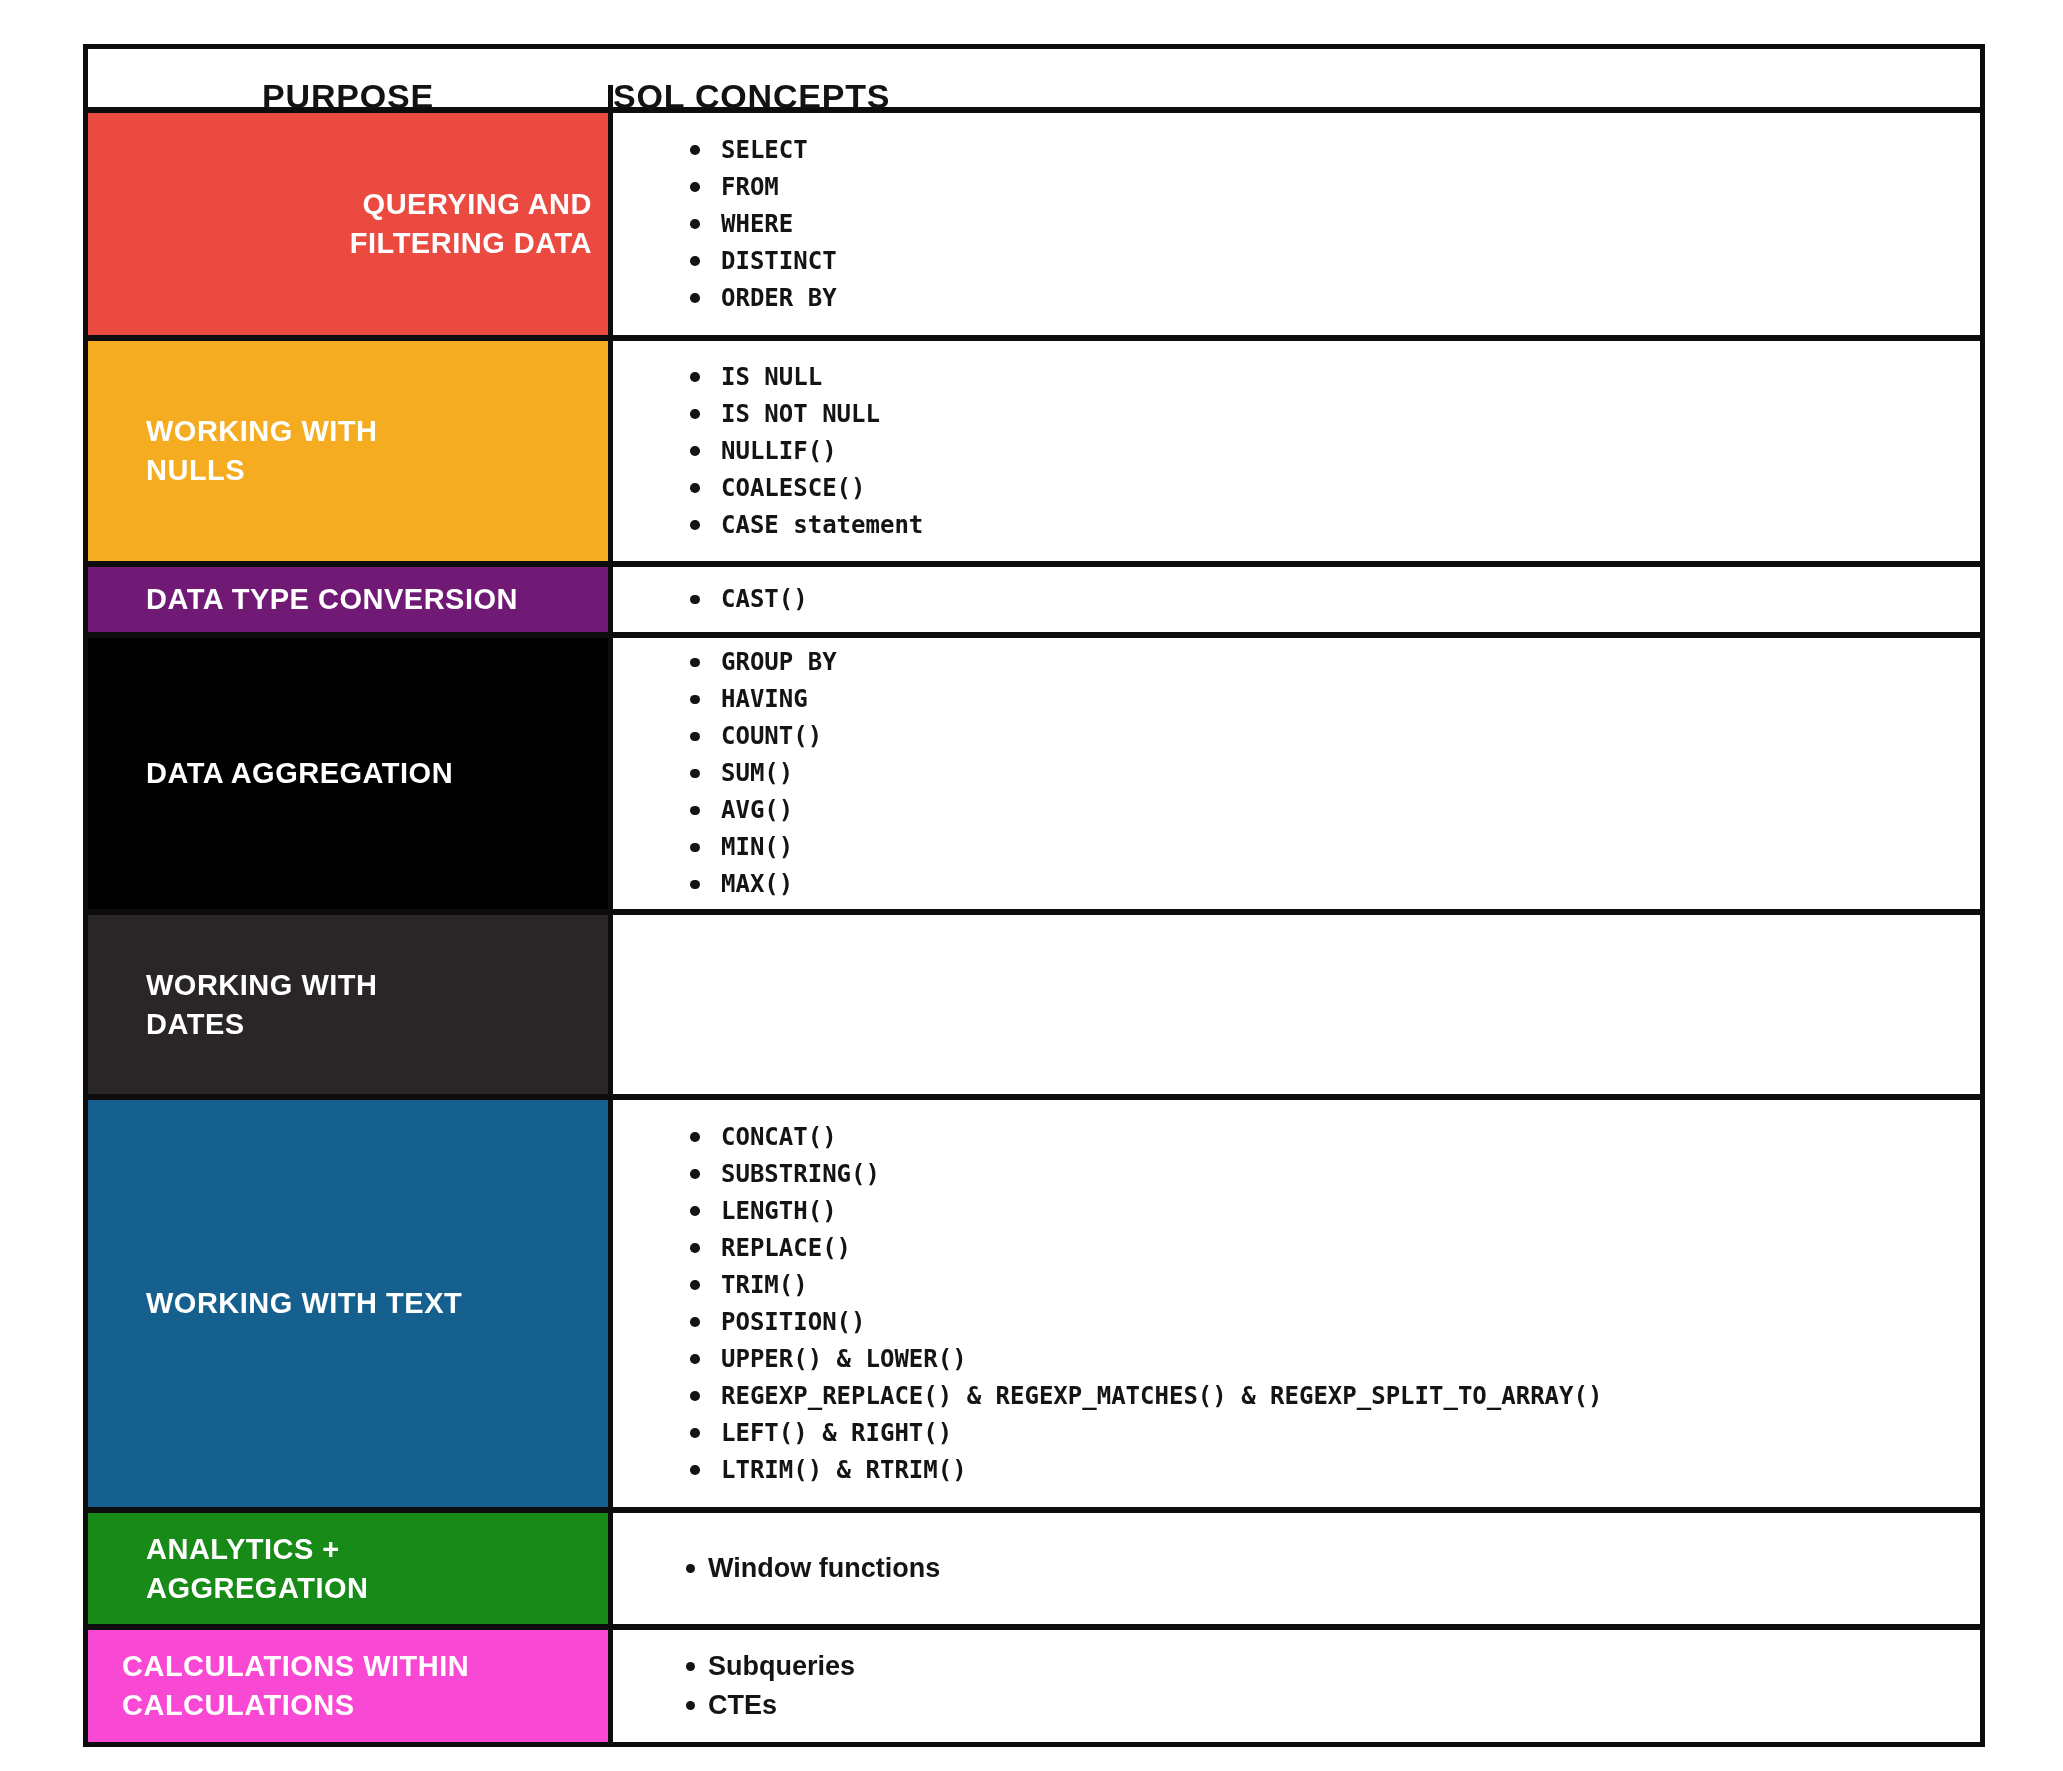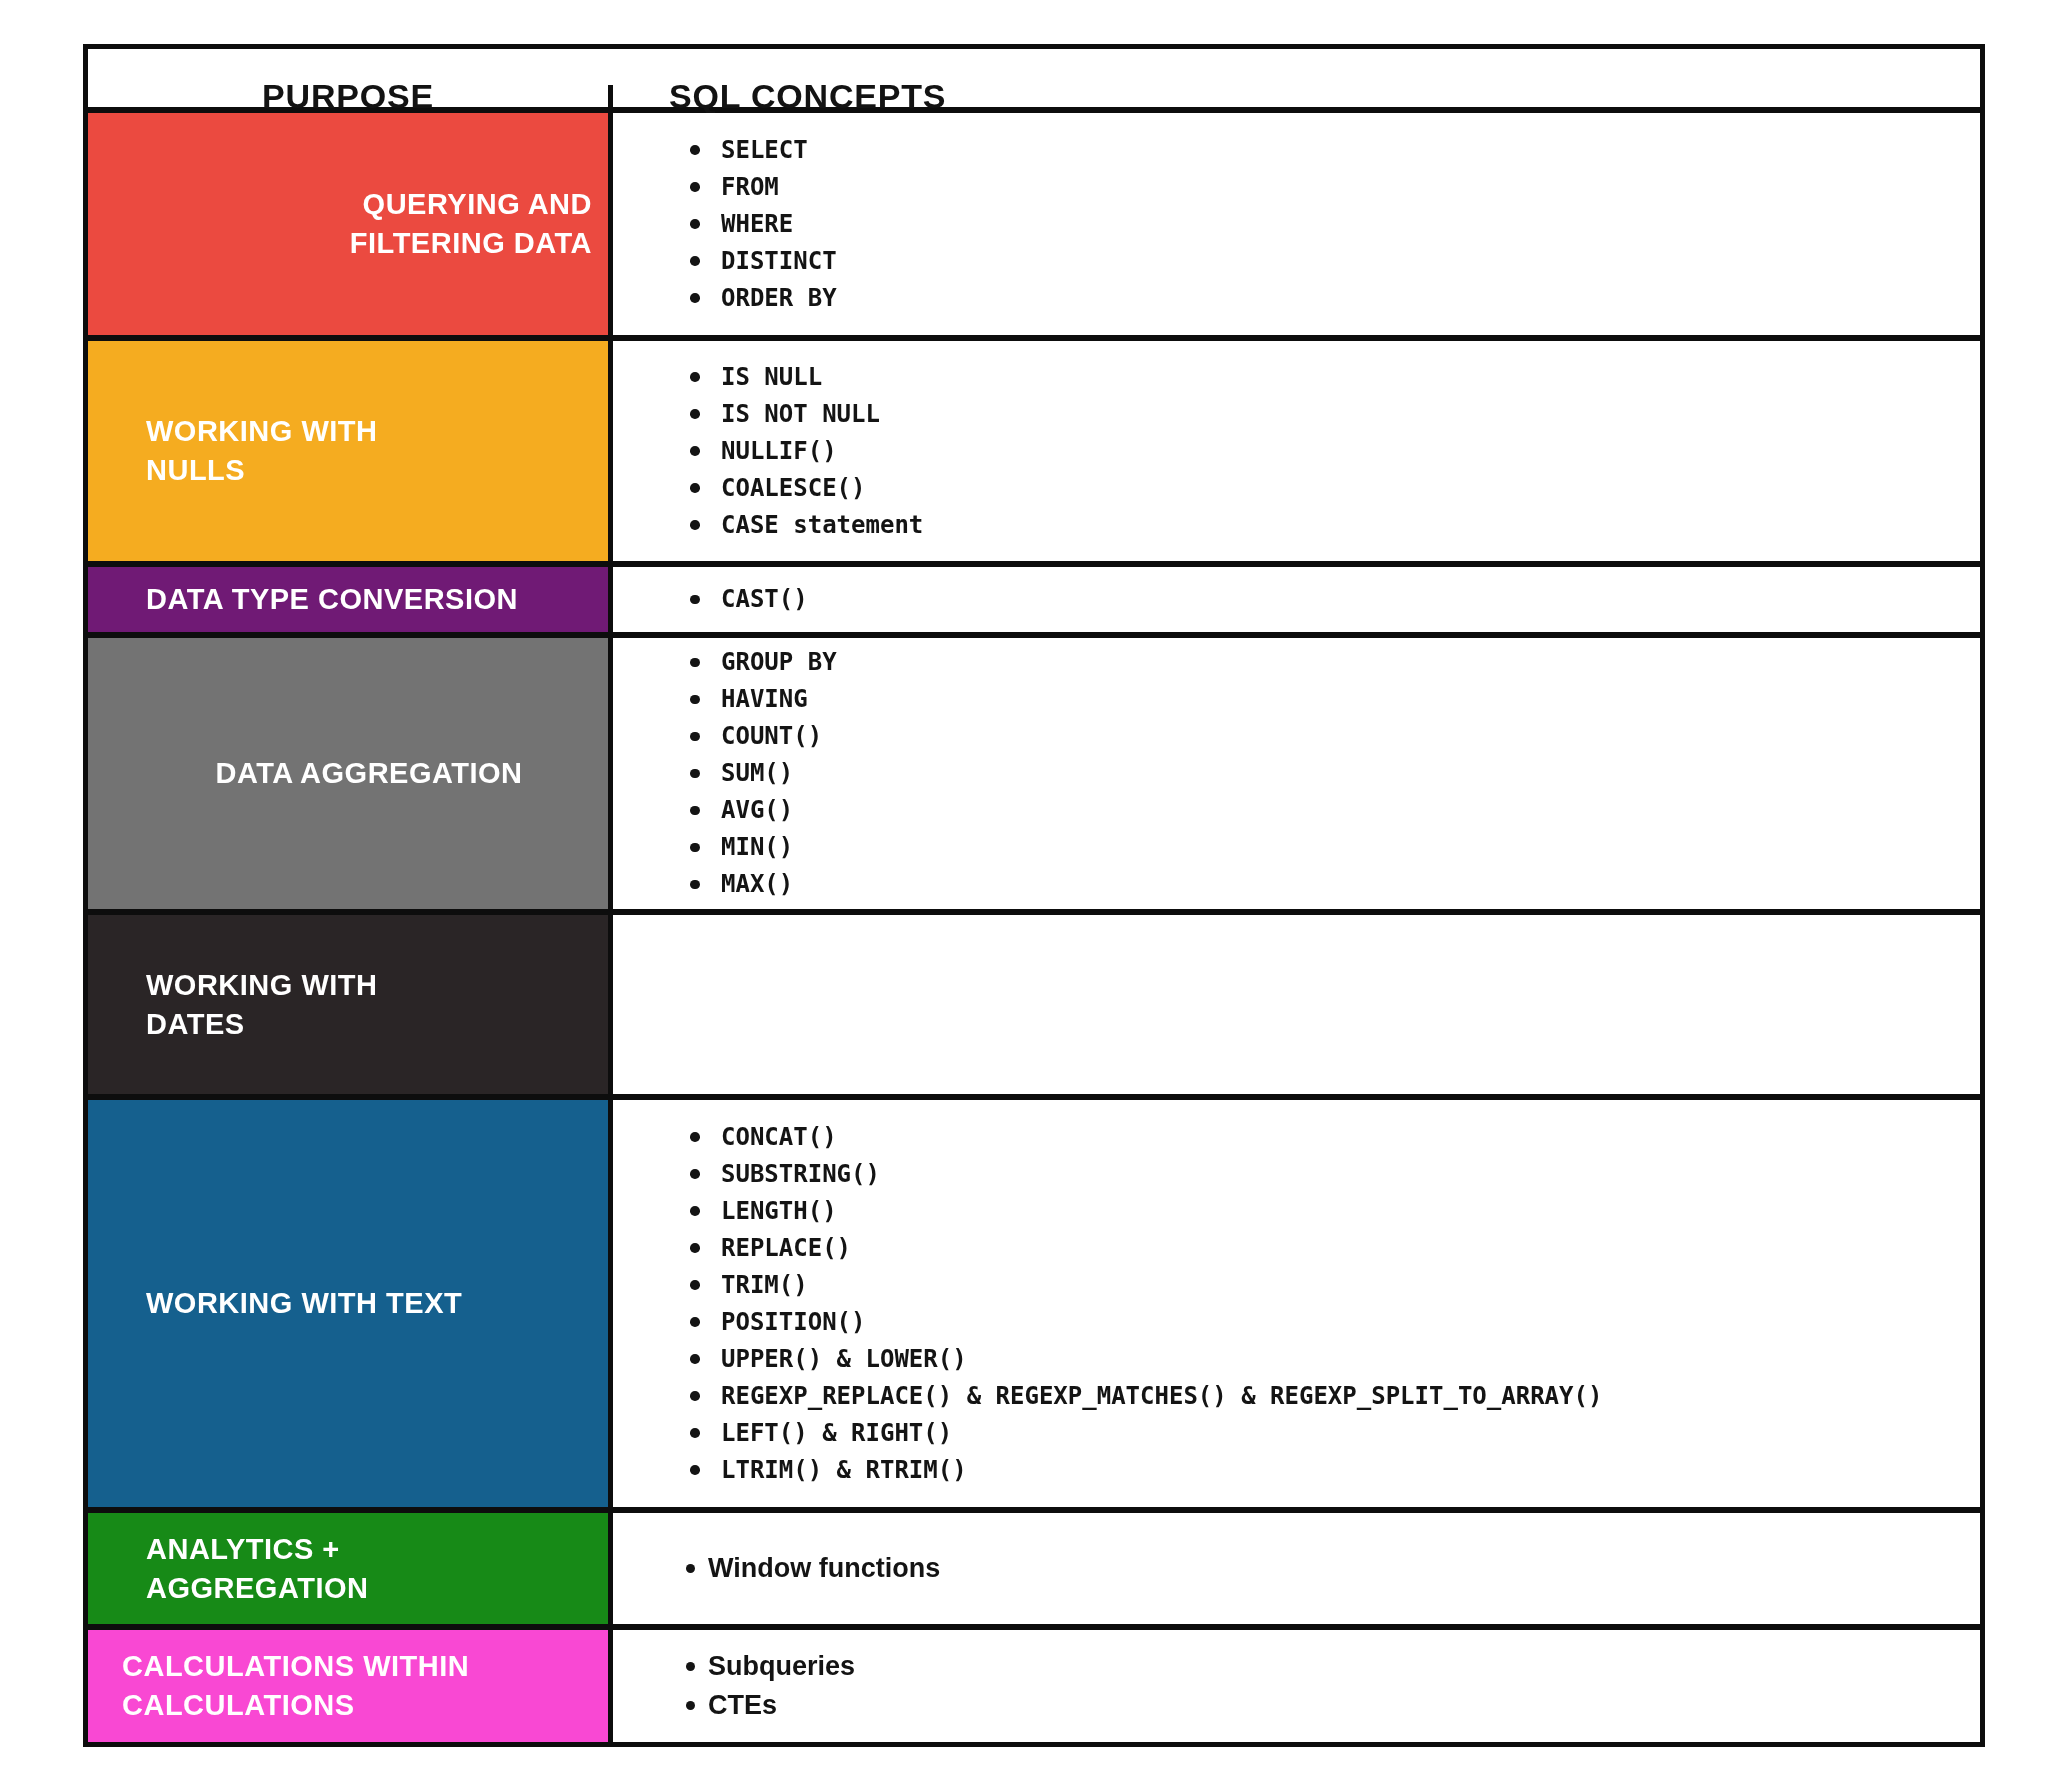--- a/index.html
+++ b/index.html
@@ -45,21 +45,20 @@
     margin-top: 36px;
   }
   .hcell.purpose {
     width: 525px;
     border-right: 5.6px solid #0d0d0d;
     justify-content: center;
   }
   .hcell.concepts {
     flex: 1;
     justify-content: flex-start;
-    padding-left: 56px;
   }
 
   
   .pcell {
     width: 525px;
     border-right: 5.6px solid #0d0d0d;
     display: flex;
     flex-direction: column;
     justify-content: center;
     padding-left: 58px;
@@ -182,21 +181,21 @@
       <span class="lbl-line">DATA TYPE CONVERSION</span>
     </div>
     <div class="ccell">
       <ul class="items mono">
         <li>CAST()</li>
       </ul>
     </div>
   </div>
 
   <div class="row r4">
-    <div class="pcell" style="background-color: #737373; align-items: center;">
+    <div class="pcell" style="background-color: #000000;">
       <span class="lbl-line">DATA AGGREGATION</span>
     </div>
     <div class="ccell">
       <ul class="items mono">
         <li>GROUP BY</li>
         <li>HAVING</li>
         <li>COUNT()</li>
         <li>SUM()</li>
         <li>AVG()</li>
         <li>MIN()</li>

